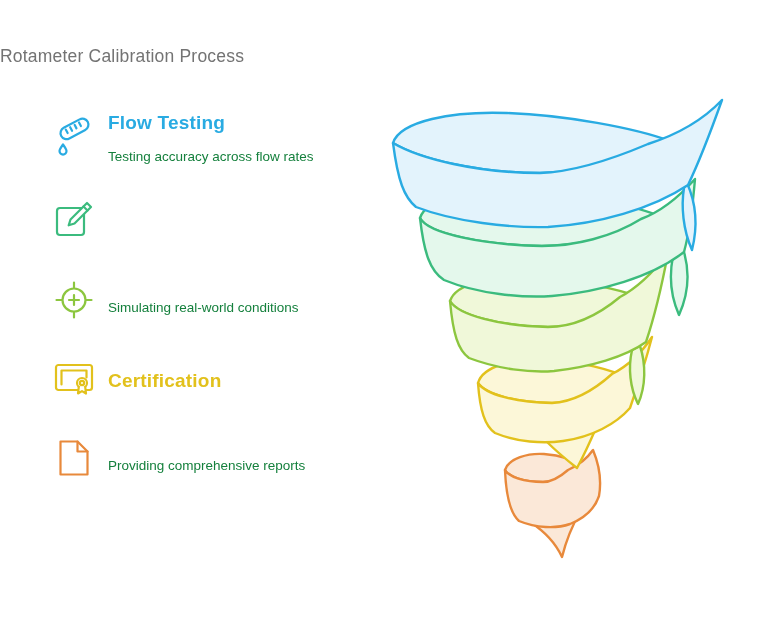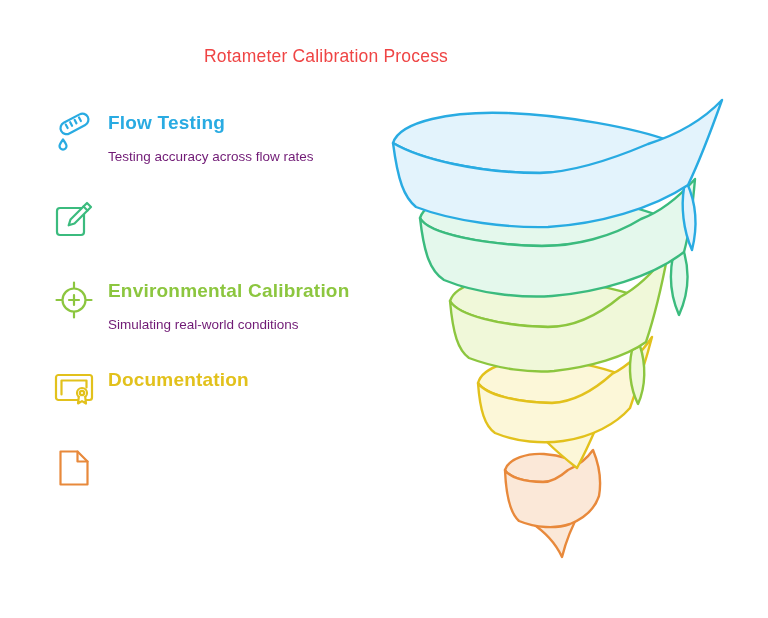--- a/index.html
+++ b/index.html
@@ -1,36 +1,36 @@
 <!DOCTYPE html>
 <html><head>
 <meta charset="utf-8">
 <style>
   html,body{margin:0;padding:0;}
   body{
     width:768px;height:618px;position:relative;overflow:hidden;
     background:#ffffff;font-family:"Liberation Sans",sans-serif;
   }
   .page-title{
-    position:absolute;top:46px;left:0;width:652px;text-align:center;
-    font-size:17.5px;font-weight:500;color:#ef4444;letter-spacing:.2px;margin:0;
+    position:absolute;top:46px;left:0;width:652px;text-align:left;
+    font-size:17.5px;font-weight:500;color:#737373;letter-spacing:.2px;margin:0;
   }
   .steps{position:absolute;left:52px;top:110px;width:330px;}
-  .step-item{display:flex;gap:10px;margin-bottom:33px;align-items:flex-start;}
+  .step-item{display:flex;gap:10px;margin-bottom:33px;align-items:center;}
   .step-icon{width:46px;height:46px;flex:0 0 46px;color:var(--step-color);}
   .step-icon svg{width:44px;height:44px;display:block;}
   .step-icon svg *{stroke:currentColor;stroke-width:2.2;stroke-linecap:round;stroke-linejoin:round;}
   .step-icon svg .nf{fill:none;}
   .step-icon svg .wf{fill:#ffffff;}
   .step-text{padding-top:1px;}
   .step-title{
     margin:0;font-size:19px;line-height:24px;font-weight:bold;
     color:var(--step-color);letter-spacing:.2px;
   }
-  .step-desc{margin:13px 0 0 0;font-size:13.5px;line-height:18px;color:#701a75;}
+  .step-desc{margin:13px 0 0 0;font-size:13.5px;line-height:18px;color:#15803d;}
   .funnel{position:absolute;left:380px;top:85px;width:388px;height:520px;}
   .band path{
     stroke:var(--step-color);fill:var(--step-fill);
     stroke-width:2.4;stroke-linejoin:round;stroke-linecap:round;
   }
 </style>
 </head>
 <body>
 
 <h1 class="page-title">Rotameter Calibration Process</h1>
@@ -67,48 +67,48 @@
 
   <div class="step-item" style="--step-color: #8CC63F; --step-fill: #F0F8D9;">
     <div class="step-icon">
       <svg viewBox="0 0 44 44">
         <circle class="nf" cx="22" cy="22" r="11.5"></circle>
         <path class="nf" d="M22 17v10 M17 22h10"></path>
         <path class="nf" d="M22 4.5v5 M22 34.5v5 M4.5 22h5 M34.5 22h5"></path>
       </svg>
     </div>
     <div class="step-text">
-      <h2 class="step-title">Environmental Calibration</h2>
       <p class="step-desc">Simulating real-world conditions</p>
     </div>
   </div>
 
   <div class="step-item" style="--step-color: #E2C11C; --step-fill: #FCF7D8;">
     <div class="step-icon">
       <svg viewBox="0 0 44 44">
         <rect class="nf" x="4" y="8" width="36" height="25" rx="2.5"></rect>
         <path class="nf" d="M9.5 27.5v-14h25v7"></path>
         <circle class="wf" cx="30" cy="26" r="5"></circle>
         <circle class="nf" cx="30" cy="26" r="2.1"></circle>
         <path class="wf" d="M26.8 29.8 26 36.5l4-2.4 4 2.4-.8-6.7"></path>
       </svg>
     </div>
     <div class="step-text">
-      <h2 class="step-title">Documentation</h2>
+      <h2 class="step-title">Certification</h2>
     </div>
   </div>
 
   <div class="step-item" style="--step-color: #E8893B; --step-fill: #FBE8D8;">
     <div class="step-icon">
       <svg viewBox="0 0 44 44">
         <path class="nf" d="M8.5 38.5V5.5h17l10 10v23z"></path>
         <path class="nf" d="M25.5 5.5v10h10"></path>
       </svg>
     </div>
     <div class="step-text">
+      <p class="step-desc">Providing comprehensive reports</p>
     </div>
   </div>
 
 </div>
 
 <svg class="funnel" viewBox="380 85 388 520">
 
   <g class="band" style="--step-color: #E8893B; --step-fill: #FBE8D8;">
     <path d="M530 522 C544 531 556 544 562 557 C566 541 572 526 580 512 C563 520 546 523 530 522 Z"></path>
     <path d="M505 470 C509 458 528 453 544 454 C561 455 577 461 585 467 C574 478 557 482 543 482 C524 482 509 477 505 470 Z"></path>

